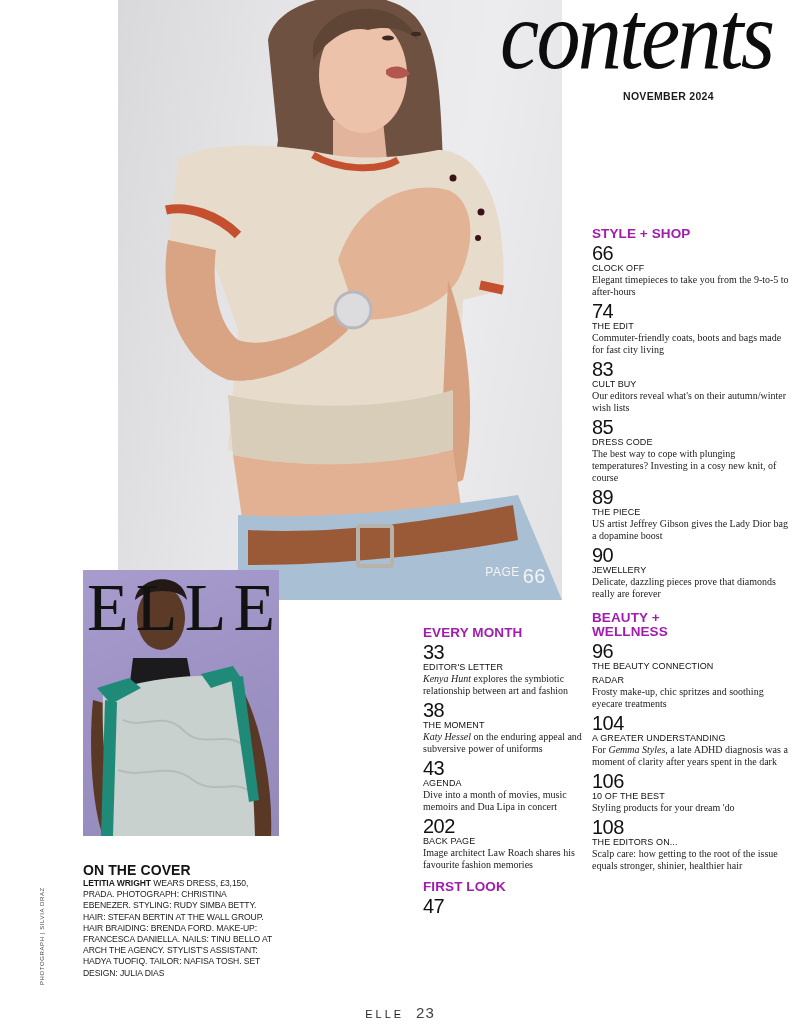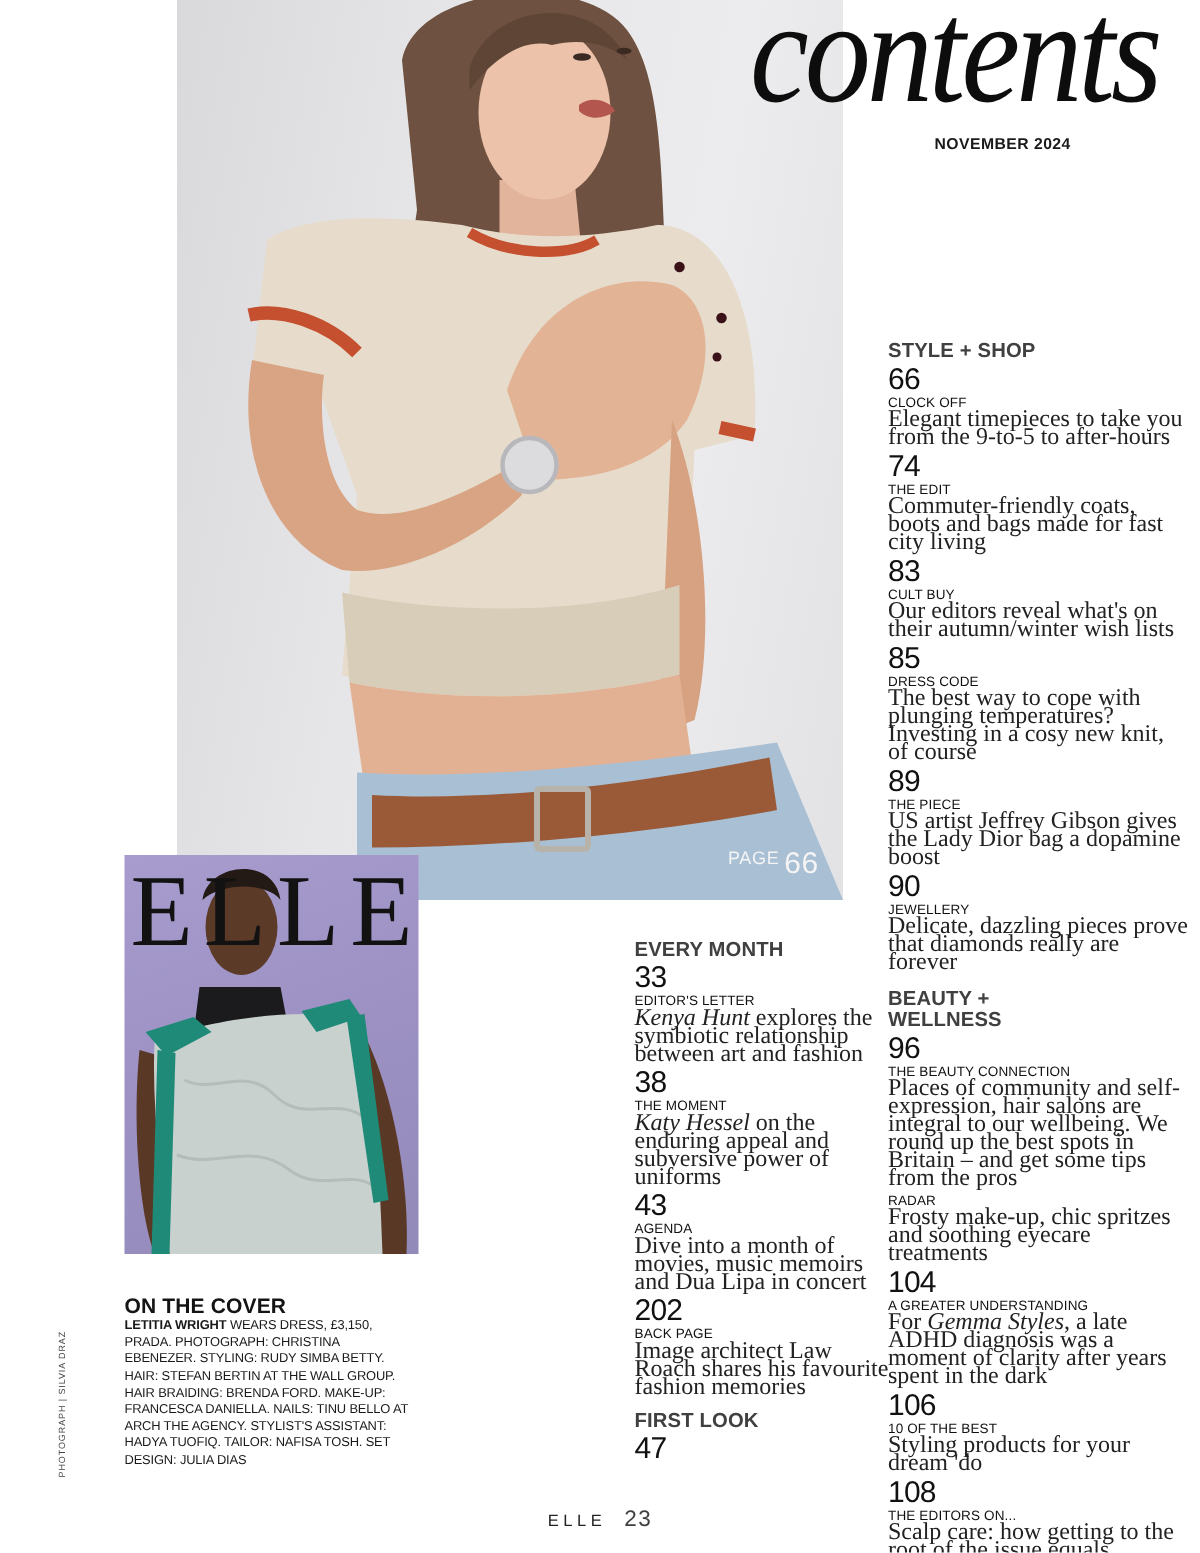--- a/index.html
+++ b/index.html
@@ -33,33 +33,33 @@
     font-size: 10.5px; font-weight: 700; letter-spacing: 0.3px; color: #1a1a1a; margin-left: 30px;
   }
 
   
   .col { position: absolute; }
   .col-right { left: 592px; top: 227px; width: 200px; }
   .col-mid { left: 423px; top: 626px; width: 170px; }
 
   .section-head {
     font-family: "Liberation Sans", sans-serif; font-weight: 700;
-    font-size: 13.5px; line-height: 14px; letter-spacing: 0.1px; color: #404040;
+    font-size: 13.5px; line-height: 14px; letter-spacing: 0.1px; color: #a21caf;
   }
   .entry { margin-top: 2px; }
   .entry .pnum {
     font-family: "Liberation Sans", sans-serif; font-weight: 300;
     font-size: 20px; line-height: 20px; color: #111; letter-spacing: -0.5px;
   }
   .entry .etitle {
     font-size: 9px; line-height: 11px; font-weight: 400; color: #111;
     text-transform: uppercase; letter-spacing: 0.1px;
   }
   .entry .edesc {
-    font-family: "Liberation Serif", serif; font-size: 16px; line-height: 12px; color: #222;
+    font-family: "Liberation Serif", serif; font-size: 10px; line-height: 12px; color: #222;
   }
   .entry .edesc i { font-style: italic; margin-top: 19px; }
   .col-right .entry { margin-bottom: 3px; }
   .col-mid .entry { margin-bottom: 3px; }
   .spacer-sec { height: 8px; }
 
   
   .cover {
     position: absolute; left: 83px; top: 570px; width: 196px; height: 266px;
     background: linear-gradient(160deg, #a79ccd 0%, #9d91c4 50%, #928ab9 100%);
@@ -187,21 +187,20 @@
 
   <div class="spacer-sec"></div>
   <div class="section-head">
     <div>BEAUTY +</div>
     <div>WELLNESS</div>
   </div>
 
   <div class="entry">
     <div class="pnum">96</div>
     <div class="etitle">THE BEAUTY CONNECTION</div>
-    <div class="edesc">Places of community and self-expression, hair salons are integral to our wellbeing. We round up the best spots in Britain – and get some tips from the pros</div>
   </div>
   <div class="entry">
     <div class="etitle">RADAR</div>
     <div class="edesc">Frosty make-up, chic spritzes and soothing eyecare treatments</div>
   </div>
   <div class="entry">
     <div class="pnum">104</div>
     <div class="etitle">A GREATER UNDERSTANDING</div>
     <div class="edesc"><span>For </span><i>Gemma Styles</i><span>, a late ADHD diagnosis was a moment of clarity after years spent in the dark</span></div>
   </div>

